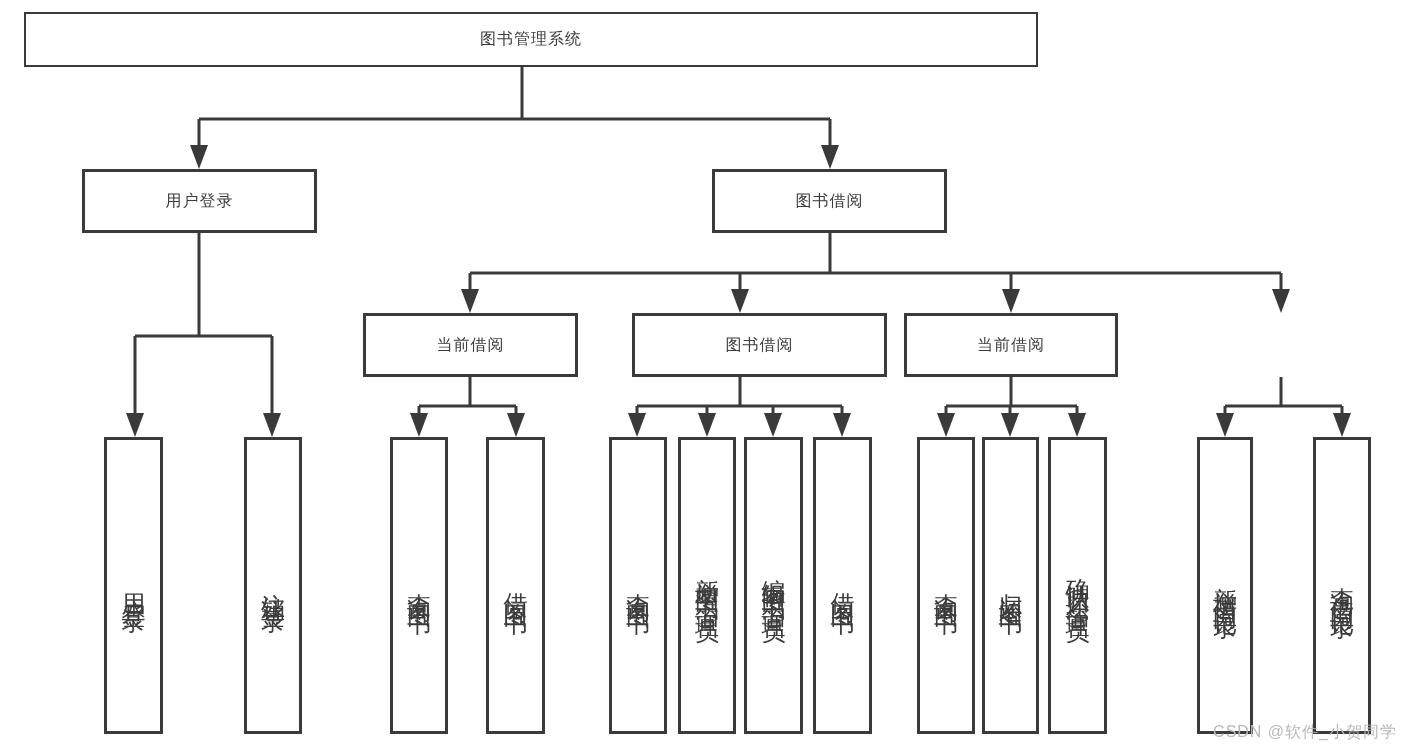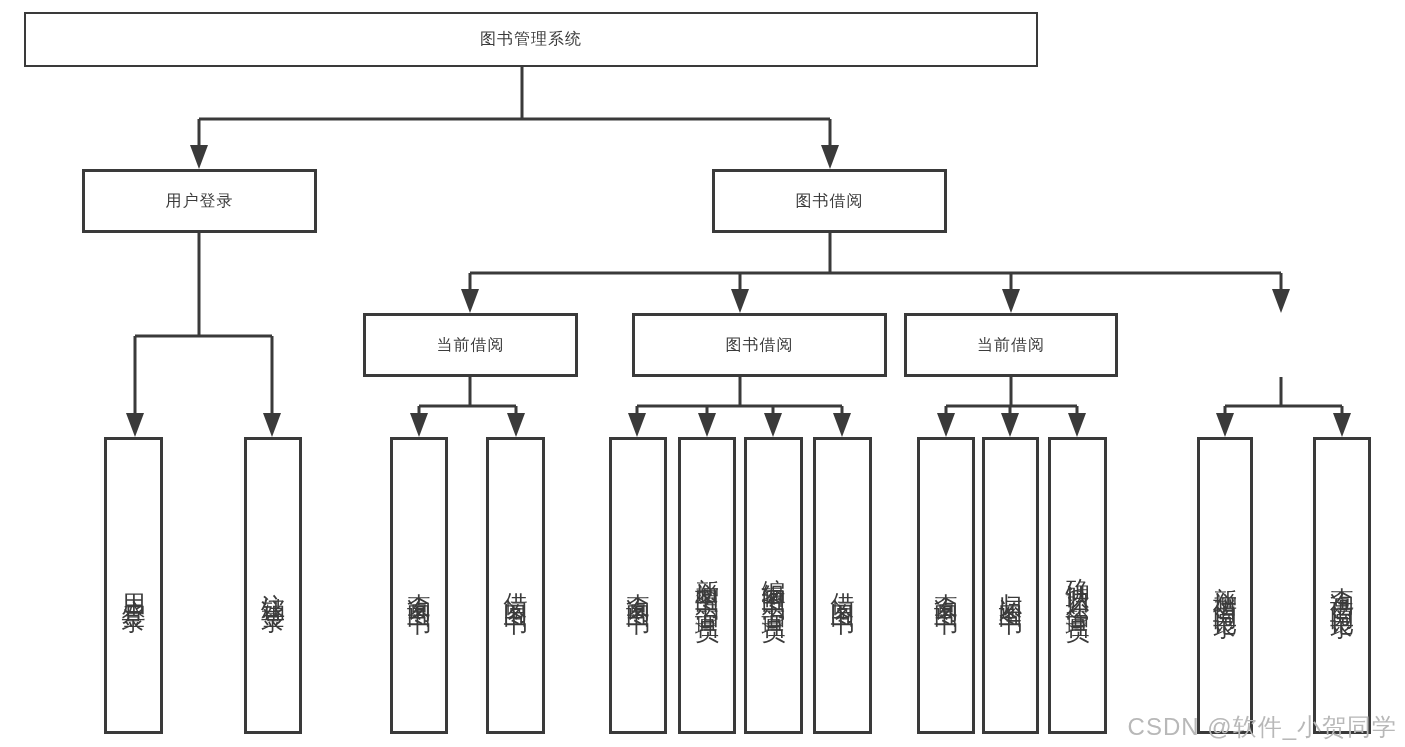--- a/index.html
+++ b/index.html
@@ -37,21 +37,21 @@
     writing-mode: vertical-rl;
     font-size: 24px;
     letter-spacing: 6px;
     line-height: 1;
     white-space: nowrap;
   }
   .watermark {
     position: absolute;
     right: 8px;
     bottom: 4px;
-    font-size: 24px;
+    font-size: 16px;
     color: #b8b8b8;
     letter-spacing: 1px;
     white-space: nowrap;
   }
 </style>
 </head>
 <body>
 
 <div class="stage">
 

